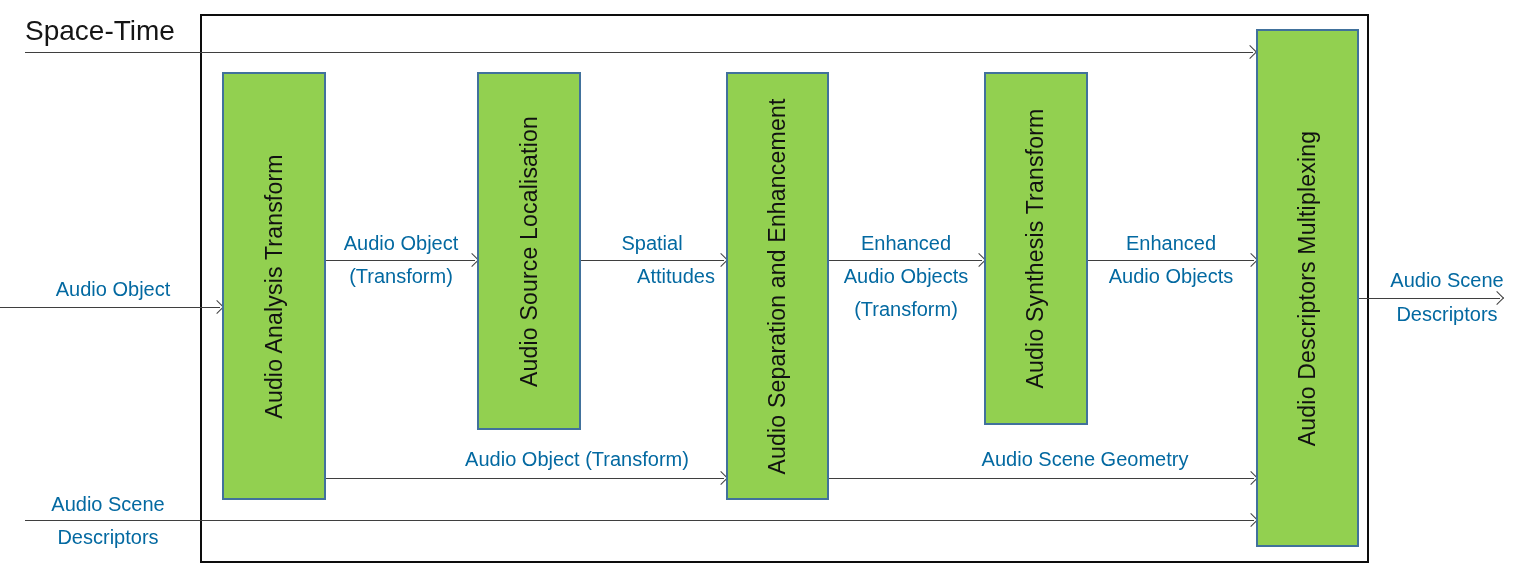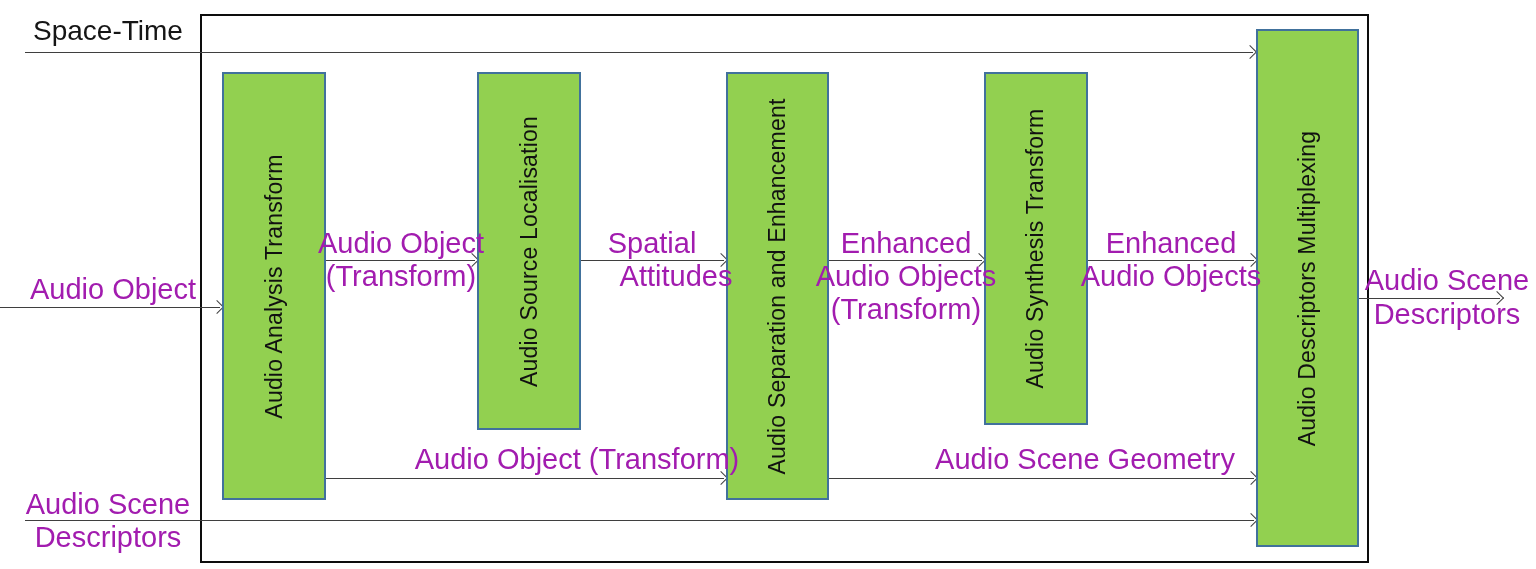--- a/index.html
+++ b/index.html
@@ -49,25 +49,25 @@
     right: -2px;
     top: -1px;
     width: 9px;
     height: 9px;
     border-top: 1.7px solid var(--line_color, #3f3f3f);
     border-right: 1.7px solid var(--line_color, #3f3f3f);
     transform: translateY(-50%) rotate(45deg);
   }
   .lbl {
     position: absolute;
-    font-size: 29px;
+    font-size: 20px;
     line-height: 26px;
     white-space: nowrap;
     transform: translateX(-50%);
-    color: #a21caf;
+    color: #0369a1;
   }
   .lbl-big {
     position: absolute;
     font-size: 28px;
     line-height: 30px;
     white-space: nowrap;
     color: #151515;
   }
 </style>
 </head>
@@ -97,21 +97,21 @@
   <div class="block" style="left:726px; top:72px; width:103px; height:428px;">
     <span>Audio Separation and Enhancement</span>
   </div>
   <div class="block" style="left:984px; top:72px; width:104px; height:353px;">
     <span>Audio Synthesis Transform</span>
   </div>
   <div class="block" style="left:1256px; top:29px; width:103px; height:518px;">
     <span>Audio Descriptors Multiplexing</span>
   </div>
 
-  <div class="lbl-big" style="left:33px; top:16px;">Space-Time</div>
+  <div class="lbl-big" style="left:25px; top:16px;">Space-Time</div>
   <div class="lbl" style="left:113px; top:276px;">Audio Object</div>
   <div class="lbl" style="left:108px; top:491px;">Audio Scene</div>
   <div class="lbl" style="left:108px; top:524px;">Descriptors</div>
 
   <div class="lbl" style="left:401px; top:230px;">Audio Object</div>
   <div class="lbl" style="left:401px; top:263px;">(Transform)</div>
 
   <div class="lbl" style="left:652px; top:230px;">Spatial</div>
   <div class="lbl" style="left:676px; top:263px;">Attitudes</div>
 

